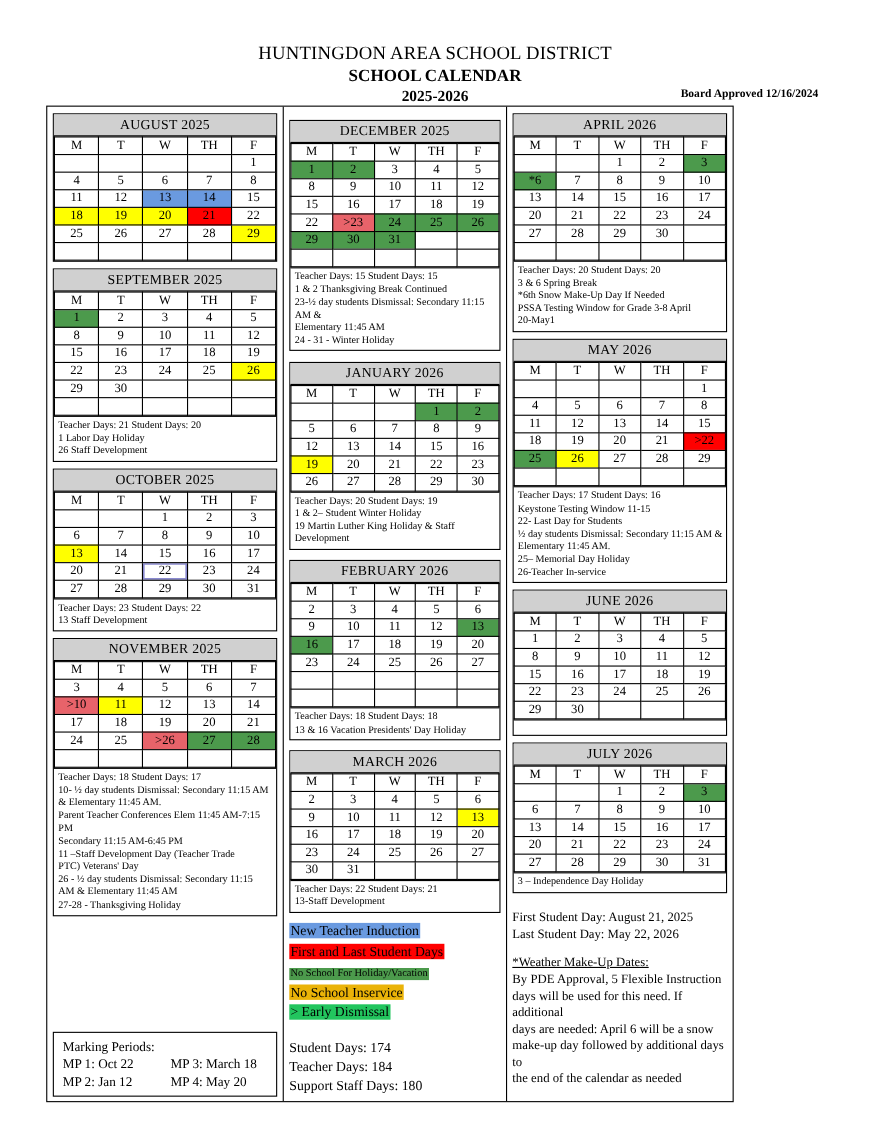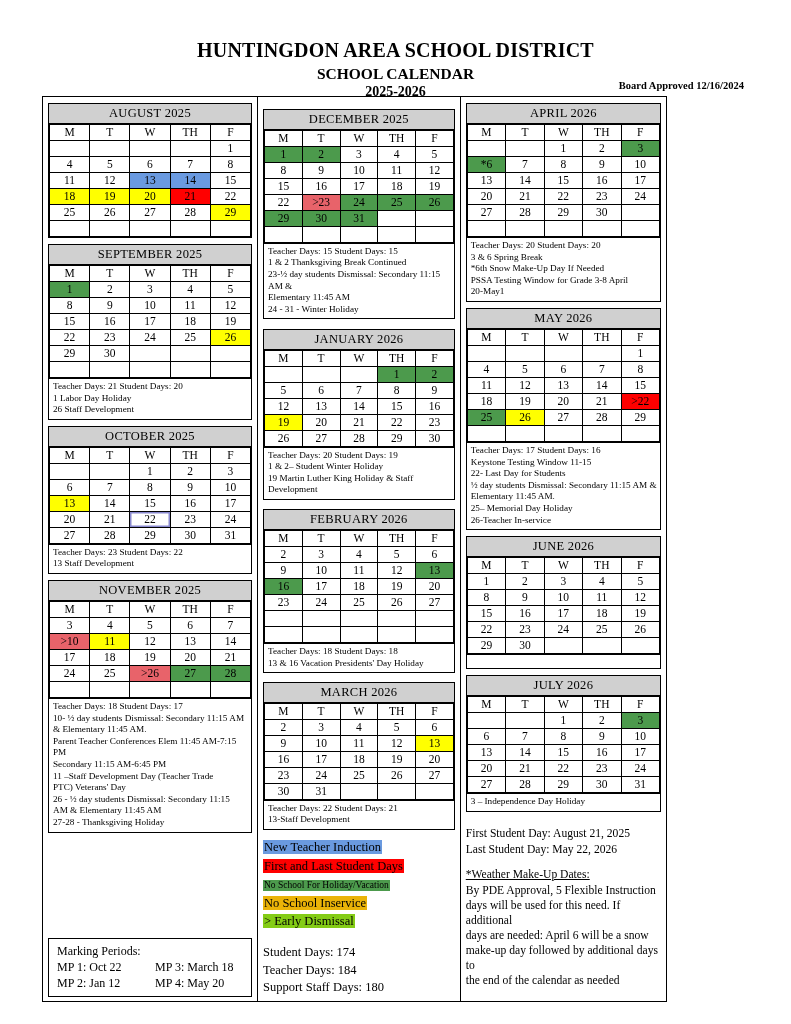--- a/index.html
+++ b/index.html
@@ -8,21 +8,21 @@
     width: 791px; height: 1024px;
     background: #ffffff;
     font-family: "Liberation Serif", "DejaVu Serif", serif;
     color: #000;
     overflow: hidden;
   }
   .page { position: relative; width: 791px; height: 1024px; padding: 0; }
 
   
   .titles { text-align: center; padding-top: 38px; }
-  .title-1 { font-size: 20px; font-weight: bold; letter-spacing: .2px; line-height: 1.28; }
+  .title-1 { font-size: 17px; font-weight: normal; letter-spacing: .2px; line-height: 1.28; }
   .title-2 { font-size: 15.5px; font-weight: bold; line-height: 1.28; }
   .title-3 { font-size: 14px; font-weight: bold; line-height: 1.3; }
   .board {
     position: absolute; right: 47px; top: 80px;
     font-size: 10.5px; font-weight: bold;
   }
 
   
   .frame {
     position: absolute;
@@ -96,21 +96,21 @@
     font-size: 12.5px;
     line-height: 1.13;
     padding: 0 1px;
     white-space: nowrap;
   }
   .legend .row { line-height: 1.16; }
   .lg-blue   { background: #6a9ae0; }
   .lg-red    { background: #ff0000; }
   .lg-green  { background: #4c9a4c; font-size: 9.5px !important; }
   .lg-yellow { background: #eab308; font-family: Liberation Serif, serif; }
-  .lg-early  { background: #84cc16; }
+  .lg-early  { background: #22c55e; }
 
   .totals { margin-top: 14px; font-size: 12.5px; line-height: 1.42; }
 
   
   .mp-box {
     border: 1.4px solid #000;
     margin-top: auto;
     padding: 4px 4px 5px 8px;
     font-size: 12px;
     line-height: 1.34;

